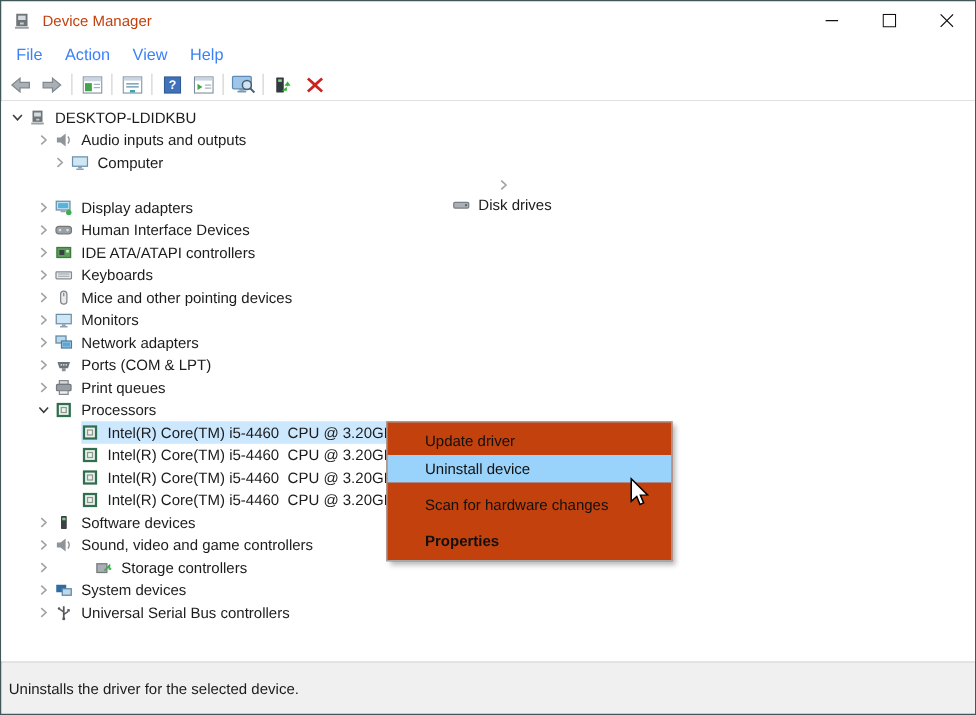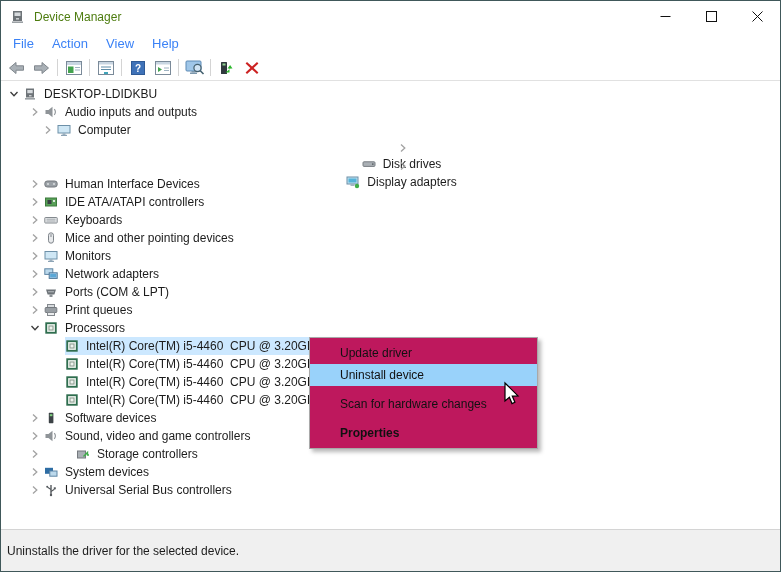--- a/index.html
+++ b/index.html
@@ -4,21 +4,21 @@
 <style>
   * { box-sizing: border-box; }
   html,body { margin:0; padding:0; width:781px; height:572px; overflow:hidden;
     font-family:"Liberation Sans", sans-serif; }
   .window { position:relative; width:779px; height:570px; margin:1px;
     outline:1px solid #40585a; background:#fff; display:flex; flex-direction:column; }
 
   
   .titlebar { height:31px; display:flex; align-items:center; background:#fff; flex:0 0 auto; }
   .app-icon { margin-left:9px; display:flex; }
-  .title { margin-left:8px; font-size:12px; color:#4d7c0f; }
+  .title { margin-left:8px; font-size:12px; color:#c2410c; }
   .controls { margin-left:auto; display:flex; height:100%; }
   .ctrl { width:46px; height:100%; display:flex; align-items:center; justify-content:center; }
 
   
   .menubar { height:23px; display:flex; align-items:center; background:#fff; padding-left:3px; flex:0 0 auto; }
   .mb-item { font-size:13px; color:#3b82f6; padding:0 9px; height:100%; display:flex; align-items:center; }
 
   
   .toolbar { height:26px; display:flex; align-items:center; background:#fff; padding-left:3px;
     border-bottom:1px solid #e1e1e1; flex:0 0 auto; }
@@ -28,21 +28,21 @@
   
   .tree { flex:1 1 auto; background:#fff; padding-top:4px; position:relative; overflow:hidden; }
   .trow { height:18px; display:flex; align-items:center; }
   .expander { width:18px; height:18px; display:flex; align-items:center; justify-content:center; flex:0 0 auto; }
   .node { display:flex; align-items:center; height:18px; padding-right:3px; }
   .node.sel { background:#cce8ff; }
   .ticon { width:14px; height:14px; display:flex; flex:0 0 auto; }
   .tlabel { font-size:12px; color:#1c1c1c; margin-left:7px; white-space:pre; }
 
   
-  .context-menu { position:absolute; left:308px; top:336px; width:229px; background:#be185d;
+  .context-menu { position:absolute; left:308px; top:336px; width:229px; background:#c2410c;
     border:1px solid #a8a8a8; box-shadow:3px 3px 4px rgba(0,0,0,0.28); padding:4px 0; z-index:5; }
   .cm-item { height:22px; line-height:22px; font-size:12px; color:#111; padding-left:30px; }
   .cm-item.hl { background:#99d2fa; }
   .cm-item.bold { font-weight:bold; }
   .cm-gap { height:7px; }
 
   
   .statusbar { height:42px; background:#f0f0f0; border-top:1px solid #d4d4d4;
     display:flex; align-items:center; padding-left:6px; flex:0 0 auto; }
   .status-text { font-size:12px; color:#1c1c1c; }
@@ -242,21 +242,21 @@
         <div class="node">
           <span class="ticon">
             <svg width="14" height="14" viewBox="0 0 14 14">
               <rect x="1" y="4.8" width="12" height="4.6" rx="1" fill="#aab0b5" stroke="#787e83"></rect>
               <circle cx="10.8" cy="7.1" r="0.9" fill="#5c6267"></circle>
             </svg>
           </span>
           <span class="tlabel">Disk drives</span>
         </div>
       </div>
-      <div class="trow" style="padding-left: 25px; flex-direction: column;">
+      <div class="trow" style="padding-left: 25px;">
         <span class="expander">
           <svg width="14" height="14" viewBox="0 0 14 14">
             <polyline points="5,3.5 8.8,7 5,10.5" fill="none" stroke="#a2a2a2" stroke-width="1.3"></polyline>
           </svg>
         </span>
         <div class="node">
           <span class="ticon">
             <svg width="14" height="14" viewBox="0 0 14 14">
               <rect x="1" y="2" width="11" height="7" fill="#bfe0f0" stroke="#6d90a8"></rect>
               <rect x="2.5" y="3.5" width="8" height="4" fill="#55b3d9"></rect>

